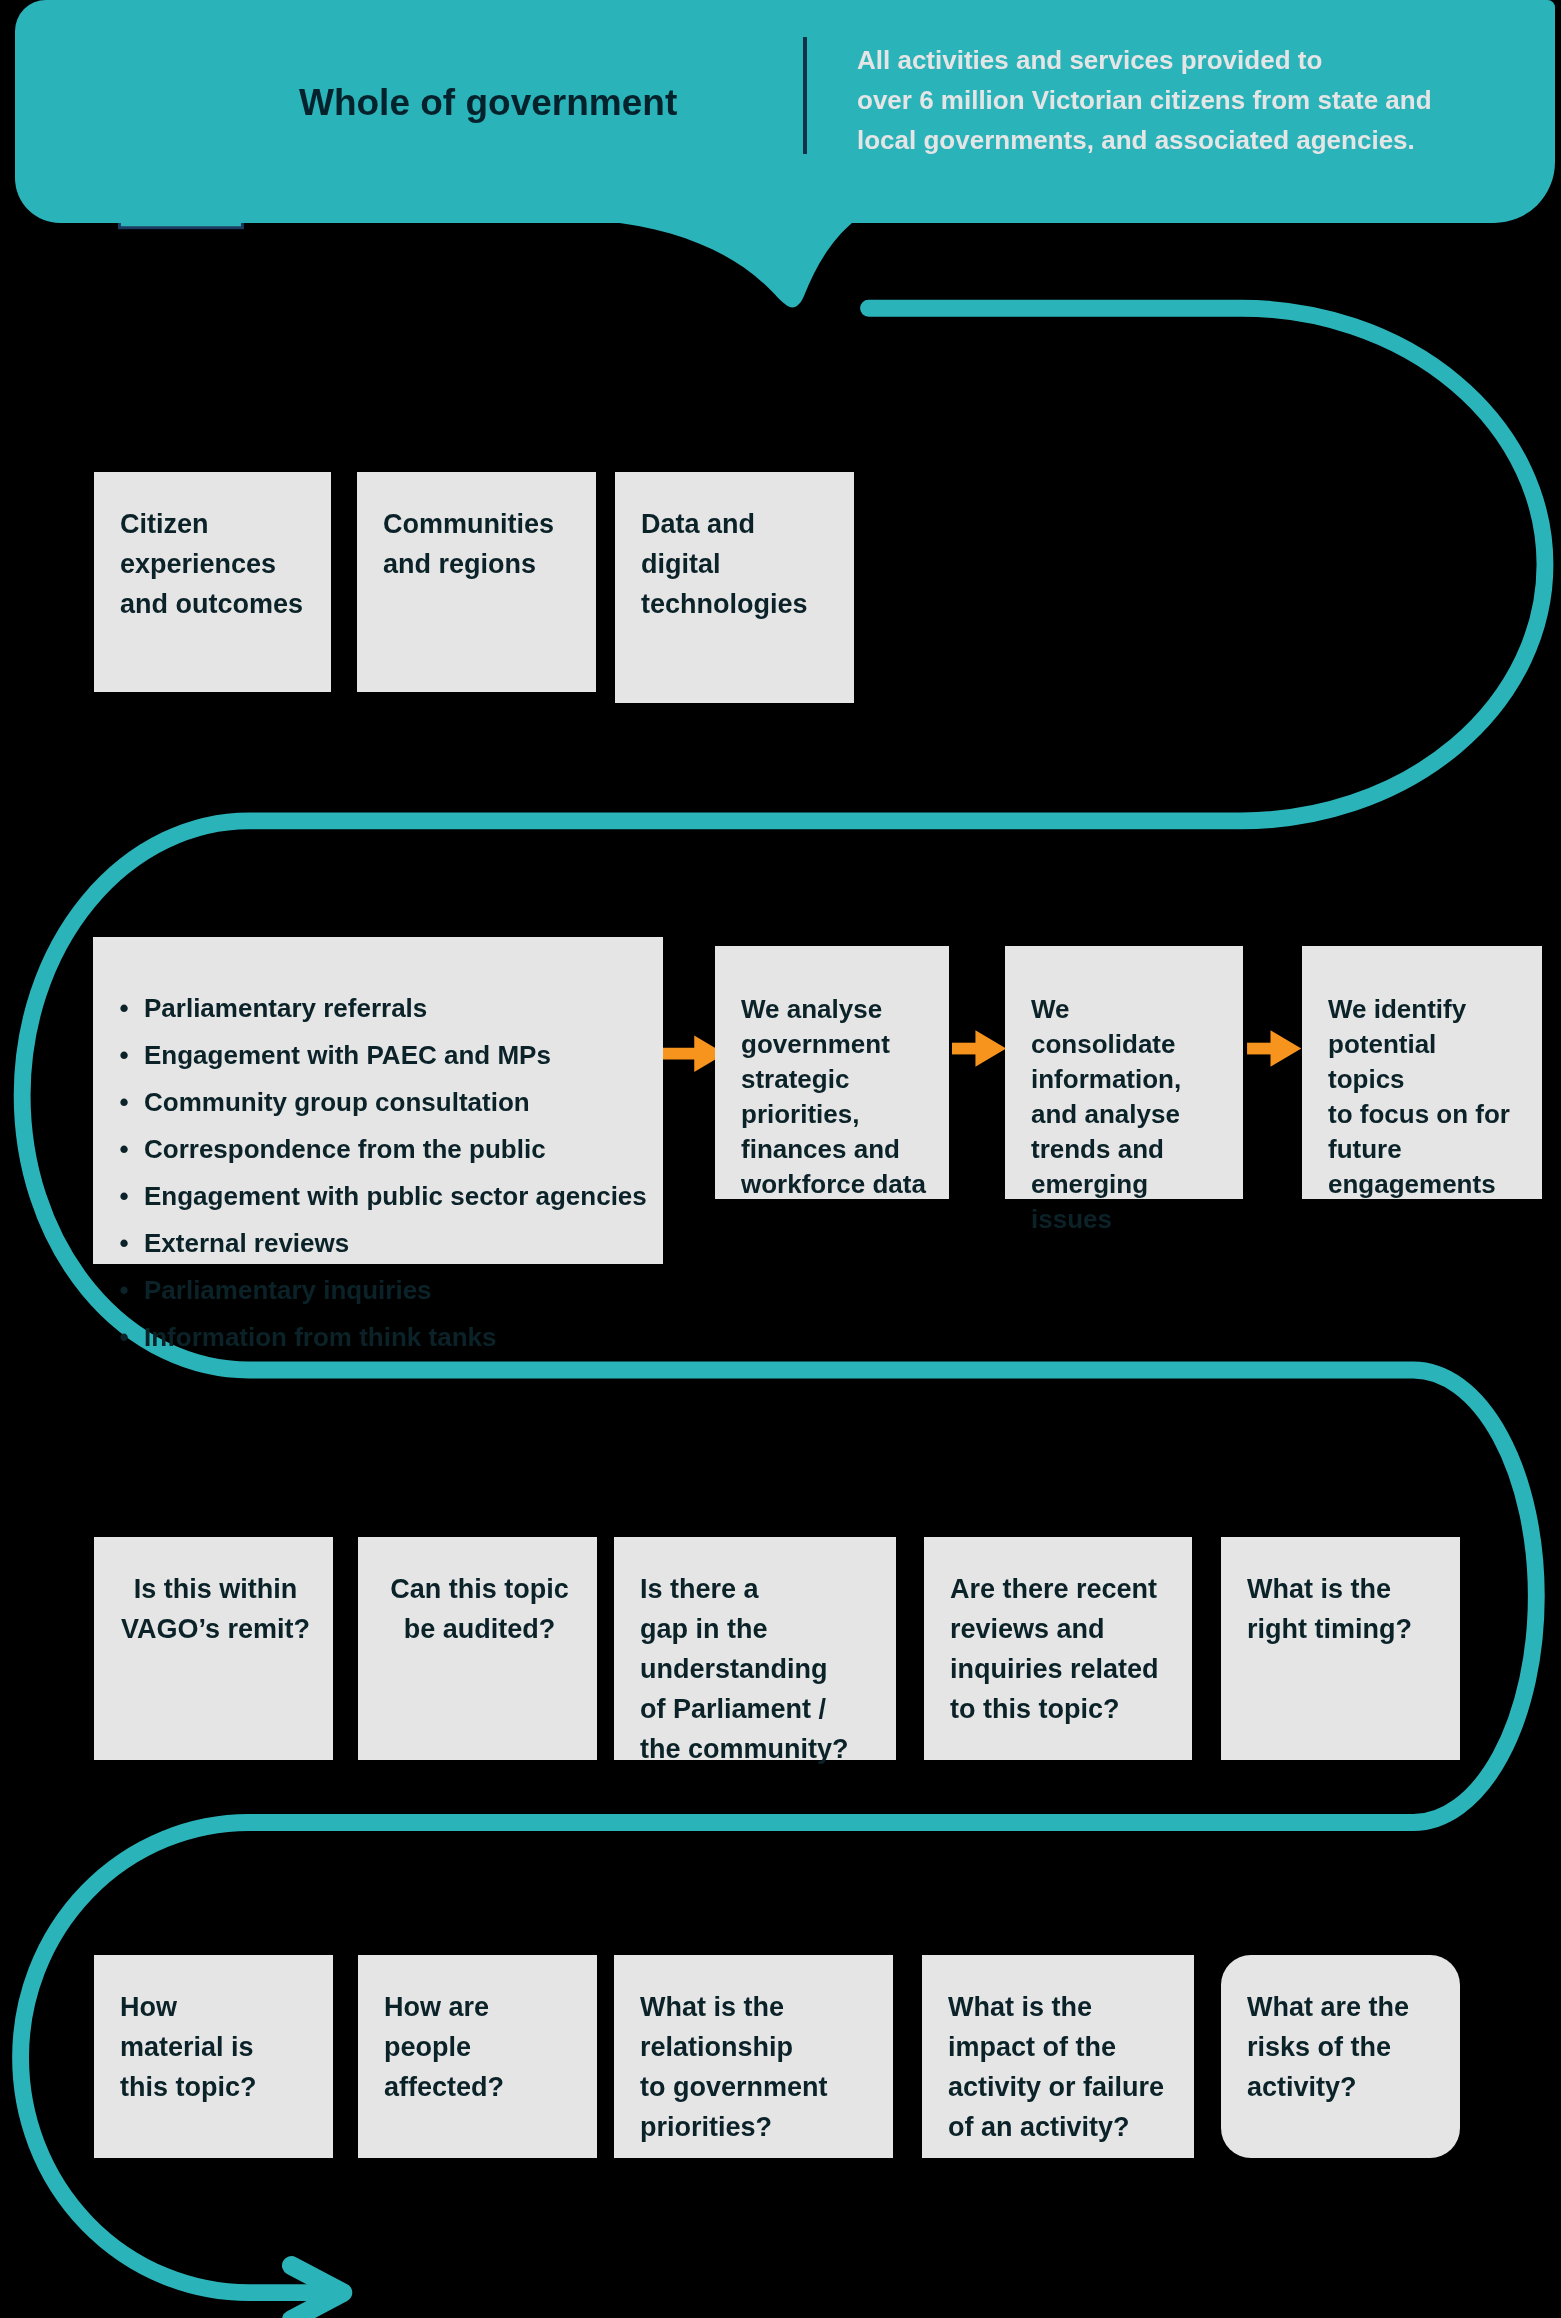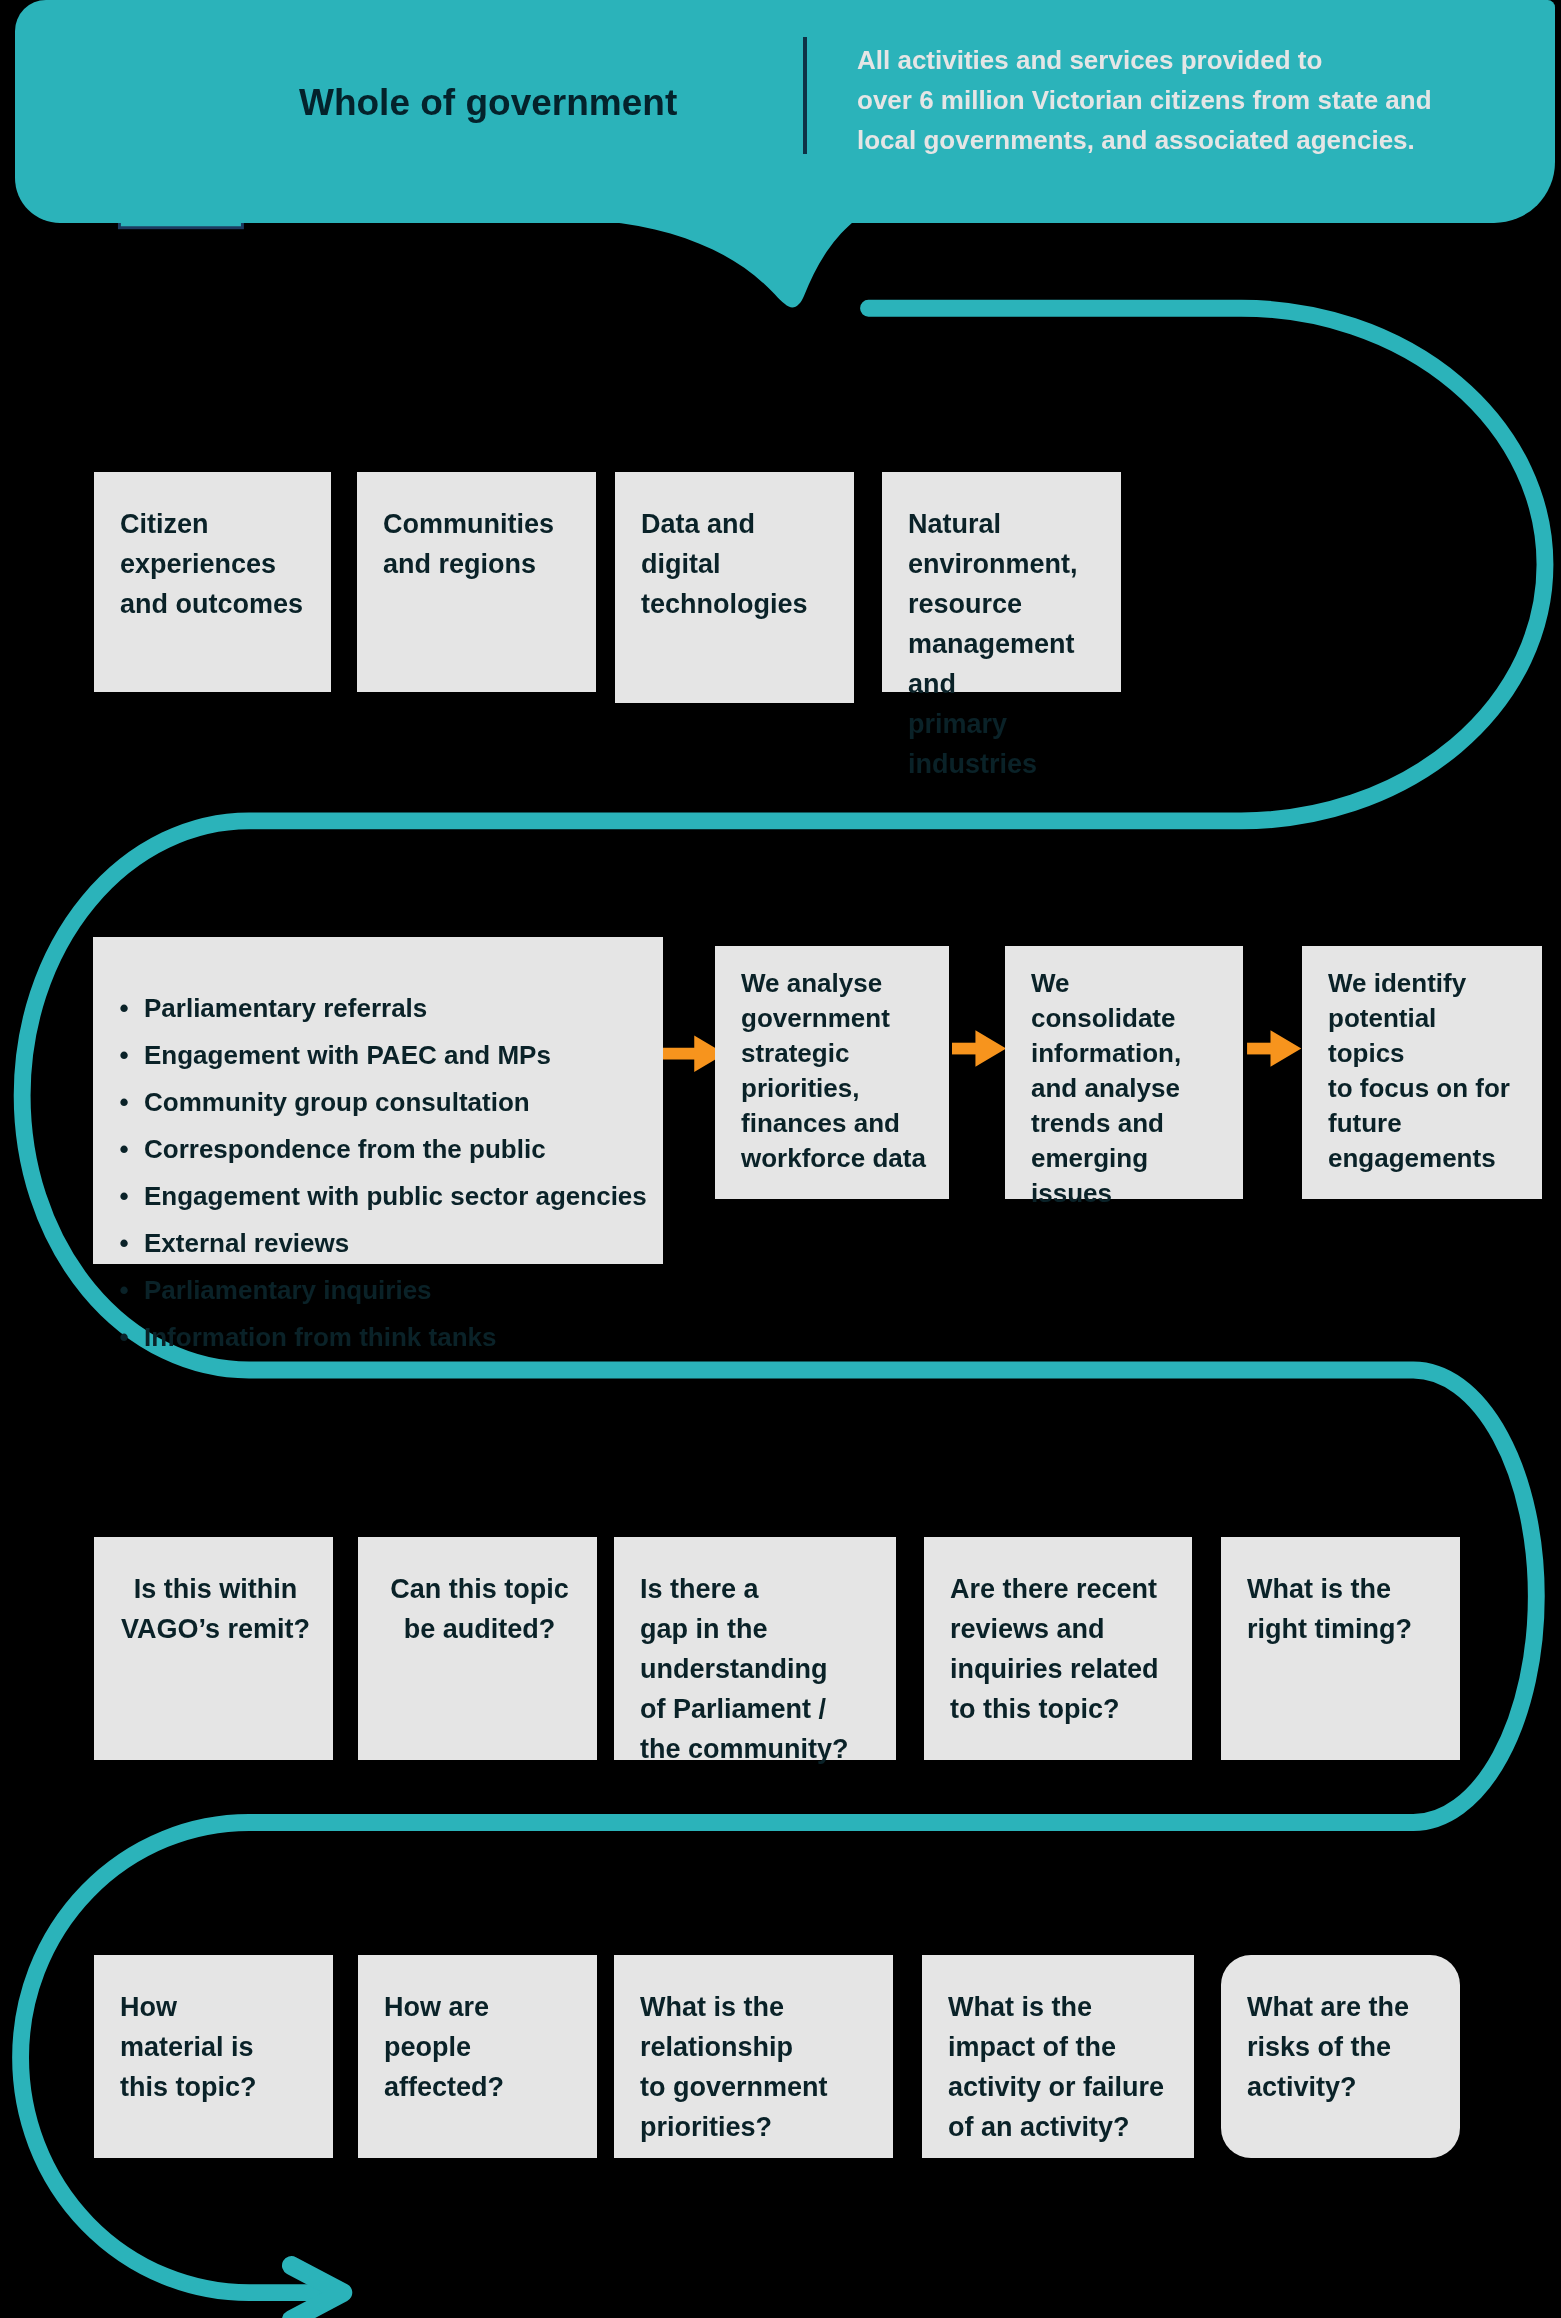--- a/index.html
+++ b/index.html
@@ -17,21 +17,21 @@
   }
   .header-desc{
     font-size:26px;line-height:40px;color:#e5e5e5;white-space:pre-line;font-weight:700;
   }
   .divider{background:#0e3246;}
   .tealbox{
     background:#e5e5e5;color:#0a2228;white-space:pre-line;
     padding:32px 22px 14.6px 26px;font-weight:600;
   }
   .topic,.question{font-size:27px;line-height:40px;}
-  .process{font-size:26px;line-height:35px;padding-top:20px;}
+  .process{font-size:26px;line-height:35px;padding-top:46px;}
   .sources{padding:28px 14.6px 14.6px 22px;}
   .sources ul{margin:0;padding:0;list-style:none;}
   .sources li{
     position:relative;font-size:26px;line-height:34px;color:#0a2228;
     padding-left:29px;font-weight:600;
   }
   .sources li::before{
     content:"\2022";position:absolute;left:4.4px;top:0;
   }
 </style>
@@ -101,25 +101,20 @@
 over 6 million Victorian citizens from state and
 local governments, and associated agencies.</div>
 
   <div class="abs tealbox topic" style="left:94px;top:472px;width:237px;height:220px;">Citizen
 experiences
 and outcomes</div>
   <div class="abs tealbox topic" style="left:357px;top:472px;width:239px;height:220px;">Communities
 and regions</div>
   <div class="abs tealbox topic" style="left:615px;top:472px;width:239px;height:231px;">Data and digital
 technologies</div>
-  <div class="abs tealbox topic" style="left:882px;top:472px;width:239px;height:220px;">Natural
-environment,
-resource
-management and
-primary industries</div>
 
   <div class="abs tealbox sources" style="left:93px;top:937px;width:570px;height:327px;">
     <ul>
       <li>Parliamentary referrals</li>
       <li>Engagement with PAEC and MPs</li>
       <li>Community group consultation</li>
       <li>Correspondence from the public</li>
       <li>Engagement with public sector agencies</li>
       <li>External reviews</li>
       <li>Parliamentary inquiries</li>

